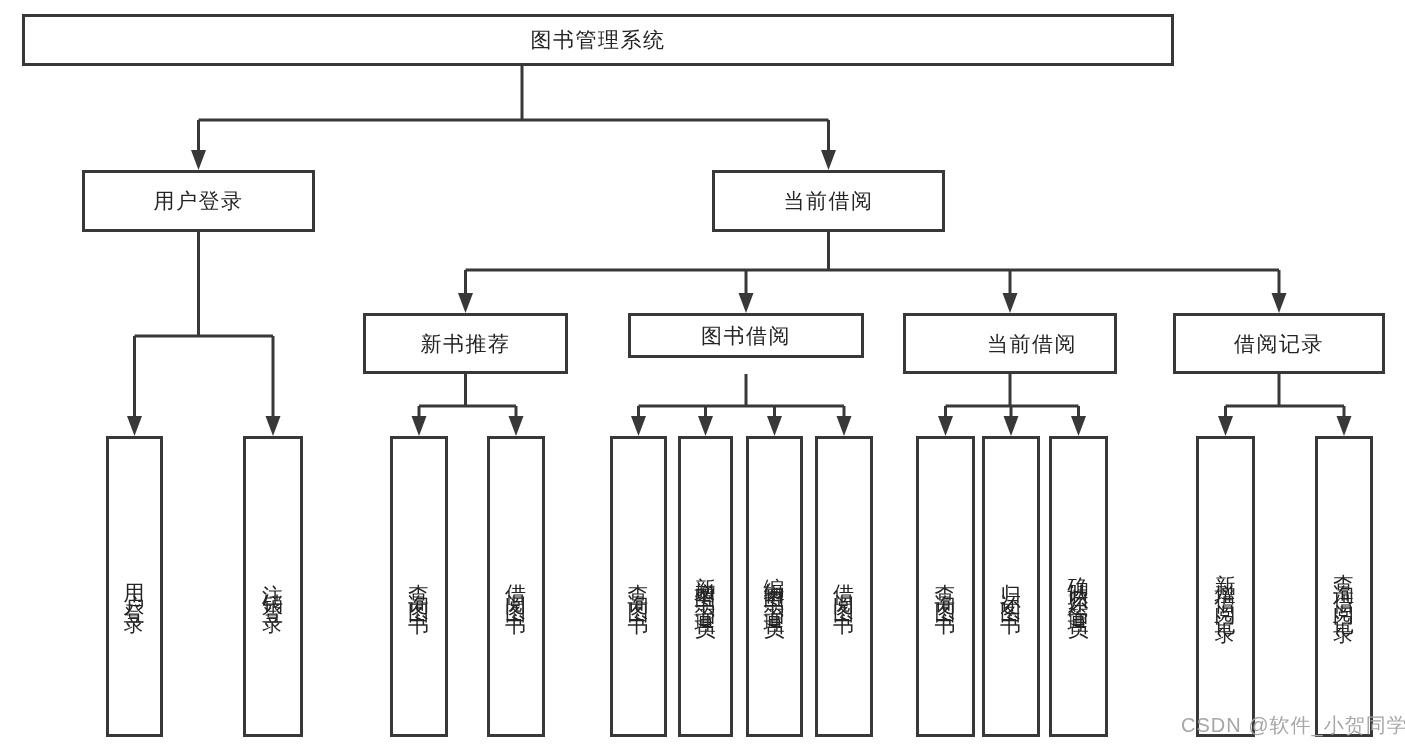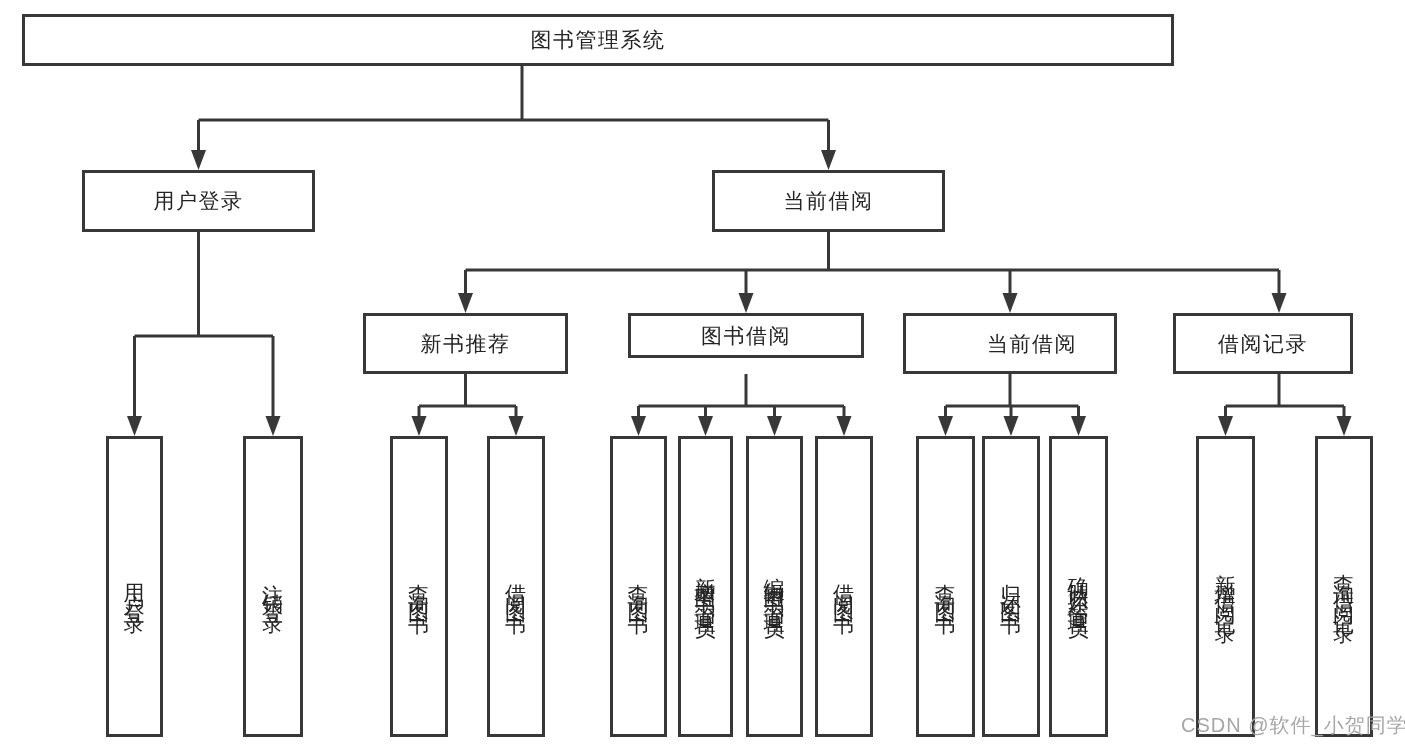--- a/index.html
+++ b/index.html
@@ -162,21 +162,21 @@
 
   <div class="box" style="left:363px;top:313px;width:205px;height:61px;text-align:center;">
     <span>新书推荐</span>
   </div>
   <div class="box" style="left:628px;top:313px;width:236px;height:45px;">
     <span>图书借阅</span>
   </div>
   <div class="box" style="left:903px;top:313px;width:214px;height:61px;padding-left:44px;">
     <span>当前借阅</span>
   </div>
-  <div class="box" style="left:1173px;top:313px;width:180px;height:61px;">
+  <div class="box" style="left:1173px;top:313px;width:212px;height:61px;">
     <span>借阅记录</span>
   </div>
 
   <div class="vbox" style="left:106px;top:436px;width:57px;height:301px;">
     <span class="vtext">用户登录</span>
   </div>
   <div class="vbox" style="left:243px;top:436px;width:60px;height:301px;">
     <span class="vtext">注销登录</span>
   </div>
 

